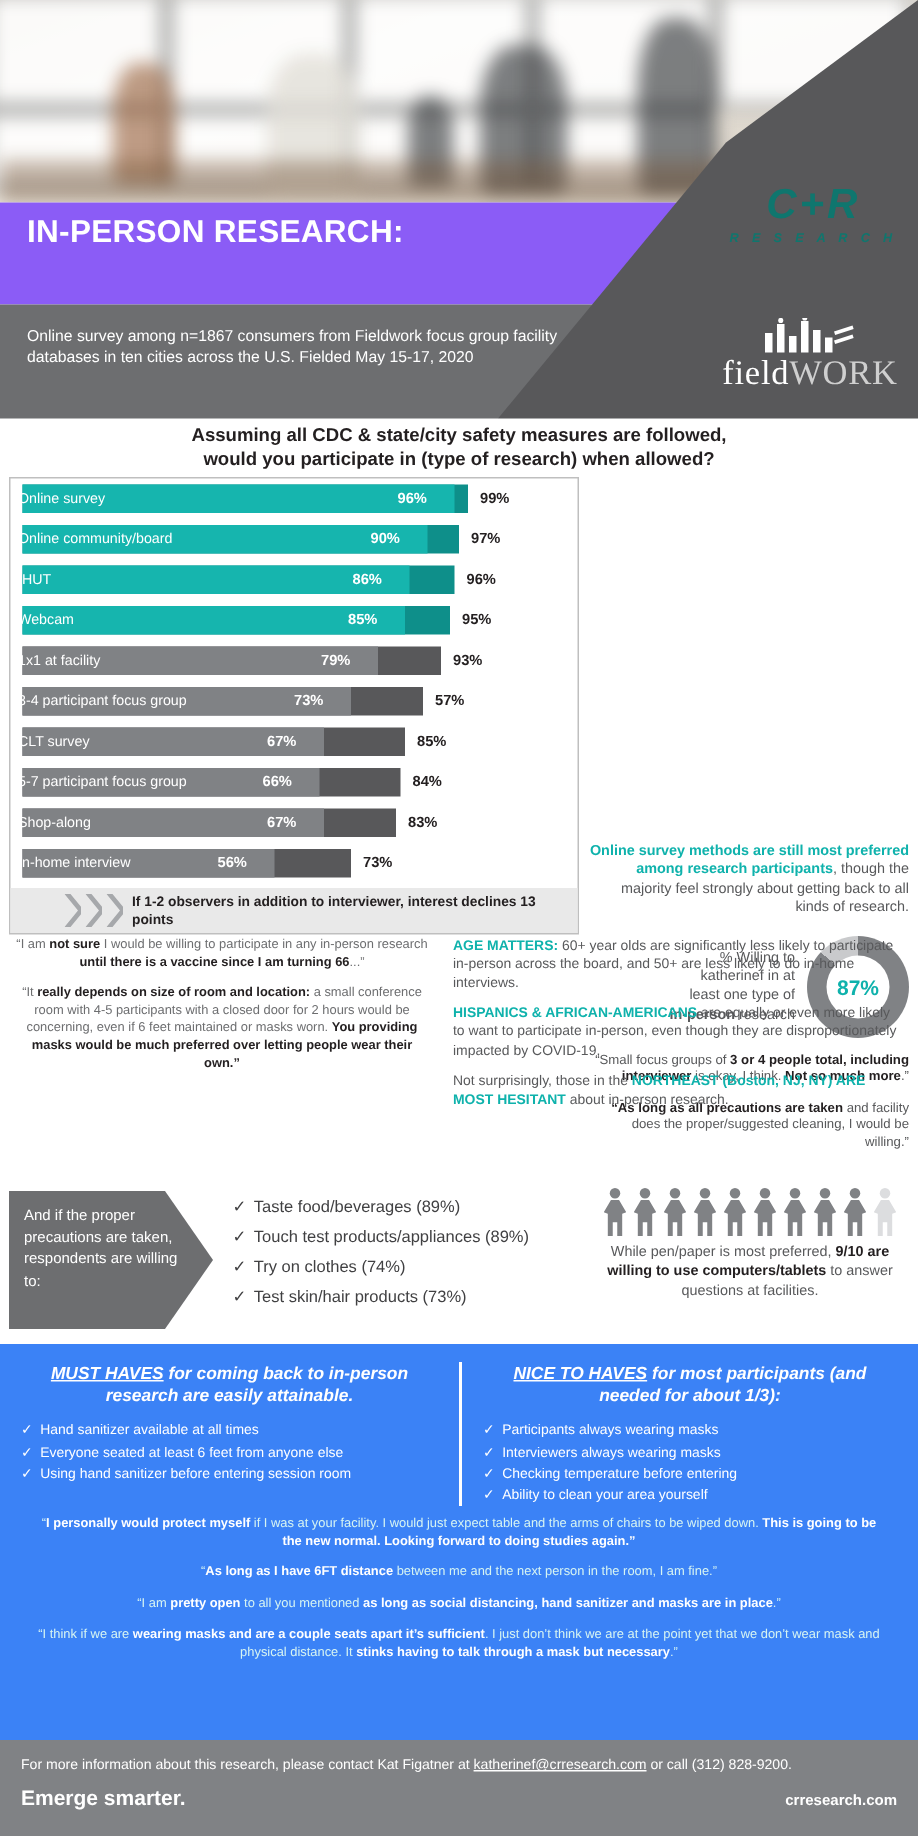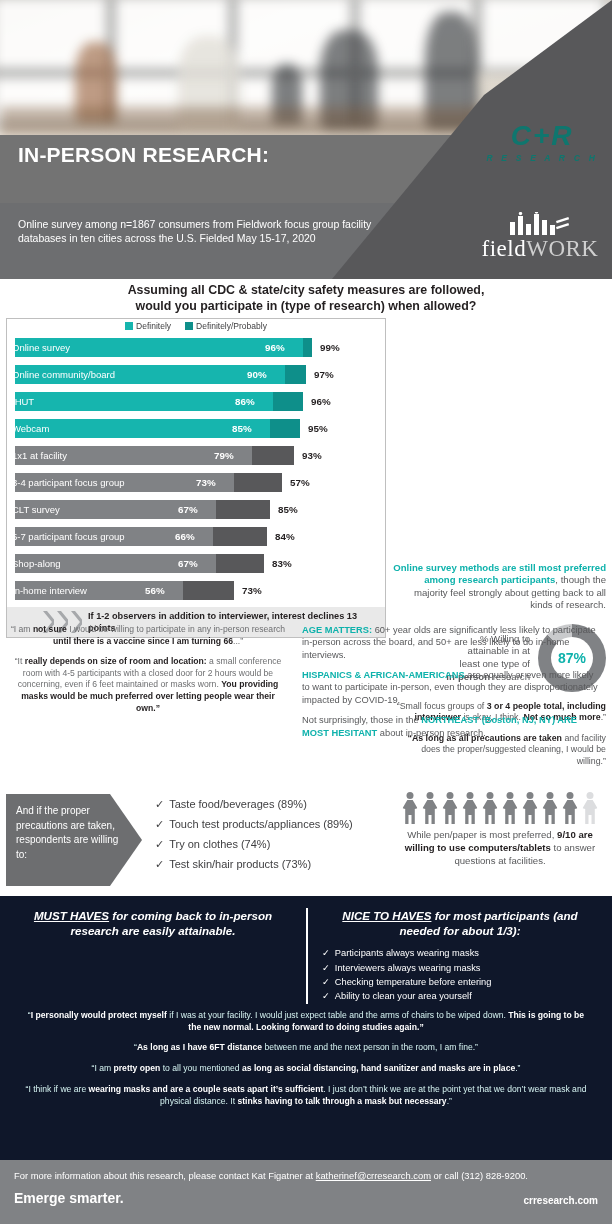--- a/index.html
+++ b/index.html
@@ -22,21 +22,21 @@
     border: 3px solid rgba(40,45,50,0.55);
   }
   .hero-fig { position: absolute; background: rgba(45,48,52,0.62); border-radius: 40% 40% 12% 12%; }
   .hero-fig.warm { background: rgba(150,96,58,0.62); }
   .hero-fig.light { background: rgba(225,222,215,0.8); }
   .hero-ledge { position: absolute; left:0; bottom:0; width:100%; height:28px; background: rgba(120,88,60,0.45); }
 
   
   .title-band {
     position: absolute; left: 0; top: 135px; width: 612px; height: 68px;
-    background: #737373;
+    background: #8b5cf6;
   }
   .title-band h1 {
     color: #fff; font-size: 21px; font-weight: bold; letter-spacing: .2px;
     padding: 8px 0 0 18px;
   }
   .title-band h2 {
     color: #fff; font-size: 20px; font-weight: bold; font-style: italic;
     padding: 2px 0 0 18px;
   }
 
@@ -125,21 +125,21 @@
   .people { position: absolute; left: 392px; top: 0px; width: 216px; }
   .people-row { display: flex; justify-content: center; gap: 3px; height: 34px; align-items: flex-end; }
   .person { width: 17px; height: 32px; position: relative; }
   .person .head { position: absolute; left: 50%; transform: translateX(-50%); top: 0; width: 7px; height: 7px; border-radius: 50%; }
   .person .body { position: absolute; left: 50%; transform: translateX(-50%); top: 8px; width: 15px; height: 24px;
                   clip-path: polygon(32% 0, 68% 0, 100% 34%, 82% 38%, 82% 100%, 60% 100%, 60% 62%, 40% 62%, 40% 100%, 18% 100%, 18% 38%, 0 34%); }
   .people-cap { text-align: center; font-size: 9.6px; color: #58595b; line-height: 1.34; margin-top: 5px; padding: 0 6px; }
   .people-cap b { color: #231f20; }
 
   
-  .haves { position: absolute; left: 0; top: 896px; width: 612px; height: 300px; background: #0f172a; color: #fff; }
+  .haves { position: absolute; left: 0; top: 896px; width: 612px; height: 300px; background: #3b82f6; color: #fff; }
   .haves-cols { display: flex; padding: 12px 0 0 0; }
   .haves-col { width: 306px; padding: 0 14px; }
   .haves-col.right { border-left: 2px solid #ffffff; }
   .haves-h { font-size: 11.6px; font-weight: bold; font-style: italic; text-align: center; line-height: 1.3; margin-bottom: 8px; }
   .haves-h u { text-decoration: underline; font-style: italic; }
   .haves-col li { list-style: none; font-size: 9.3px; line-height: 1.55; }
   .haves-col li .ck { margin-right: 5px; }
   .bq { padding: 6px 22px 0; }
   .bq p { font-size: 8.6px; line-height: 1.38; text-align: center; margin-bottom: 9px; color: #d6f4f2; }
   .bq p b { color: #ffffff; margin-top: 21px; }
@@ -209,24 +209,20 @@
     </div>
     <div class="word"><span class="a">field</span><span class="b">WORK</span></div>
   </div>
 
   <div class="chart-wrap">
     <div class="q-title">
       <div>Assuming all CDC &amp; state/city safety measures are followed,</div>
       <div>would you participate in (type of research) when allowed?</div>
     </div>
     <div class="chart-box" style="width:380px;">
-      <div class="legend">
-        <span><span class="sw" style="background:#16b5ae"></span><span>Definitely</span></span>
-        <span><span class="sw" style="background:#0e8f8a"></span><span>Definitely/Probably</span></span>
-      </div>
       <div class="chart-area" id="chart-area">
           <div class="row">
             <div class="bar-outer" style="width:297px">
               <div class="bar-full" style="width:297px;background:#0e8f8a"></div>
               <div class="bar-def" style="width:288px;background:#16b5ae"></div>
             </div>
             <div class="bar-label">Online survey</div>
             <div class="bar-val" style="left:258px">96%</div>
             <div class="row-total" style="left:313px">99%</div>
           </div>
@@ -324,21 +320,21 @@
           </svg>
         <div class="chev-txt">If 1-2 observers in addition to interviewer, interest declines 13 points</div>
       </div>
     </div>
 
     <div class="side">
       <p><span class="hl">Online survey methods are still most preferred among research participants</span><span>, though the majority feel strongly about getting back to all kinds of research.</span></p>
       <div class="donut-row">
         <div class="donut-cap">
           <span>% Willing to</span><br>
-          <span>attainable in at</span><br>
+          <span>katherinef in at</span><br>
           <span>least one type of</span><br>
           <b>in-person</b><span> research</span>
         </div>
         <div class="donut">
           <div class="val">87%</div>
         </div>
       </div>
       <p class="quote"><span>“Small focus groups of </span><b>3 or 4 people total, including interviewer</b><span> is okay, I think. </span><b>Not so much more</b><span>.”</span></p>
       <p class="quote"><b>“As long as all precautions are taken</b><span> and facility does the proper/suggested cleaning, I would be willing.”</span></p>
     </div>
@@ -410,20 +406,25 @@
           </div>
         </div>
       <div class="people-cap"><span>While pen/paper is most preferred, </span><b>9/10 are willing to use computers/tablets</b><span> to answer questions at facilities.</span></div>
     </div>
   </div>
 
   <div class="haves">
     <div class="haves-cols">
       <div class="haves-col">
         <div class="haves-h"><u>MUST HAVES</u><span> for coming back to in-person research are easily attainable.</span></div>
+        <ul id="must-list">
+            <li><span class="ck">✓</span><span>Hand sanitizer available at all times</span></li>
+            <li><span class="ck">✓</span><span>Everyone seated at least 6 feet from anyone else</span></li>
+            <li><span class="ck">✓</span><span>Using hand sanitizer before entering session room</span></li>
+          </ul>
       </div>
       <div class="haves-col right">
         <div class="haves-h"><u>NICE TO HAVES</u><span> for most participants (and needed for about 1/3):</span></div>
         <ul id="nice-list">
             <li><span class="ck">✓</span><span>Participants always wearing masks</span></li>
             <li><span class="ck">✓</span><span>Interviewers always wearing masks</span></li>
             <li><span class="ck">✓</span><span>Checking temperature before entering</span></li>
             <li><span class="ck">✓</span><span>Ability to clean your area yourself</span></li>
           </ul>
       </div>

